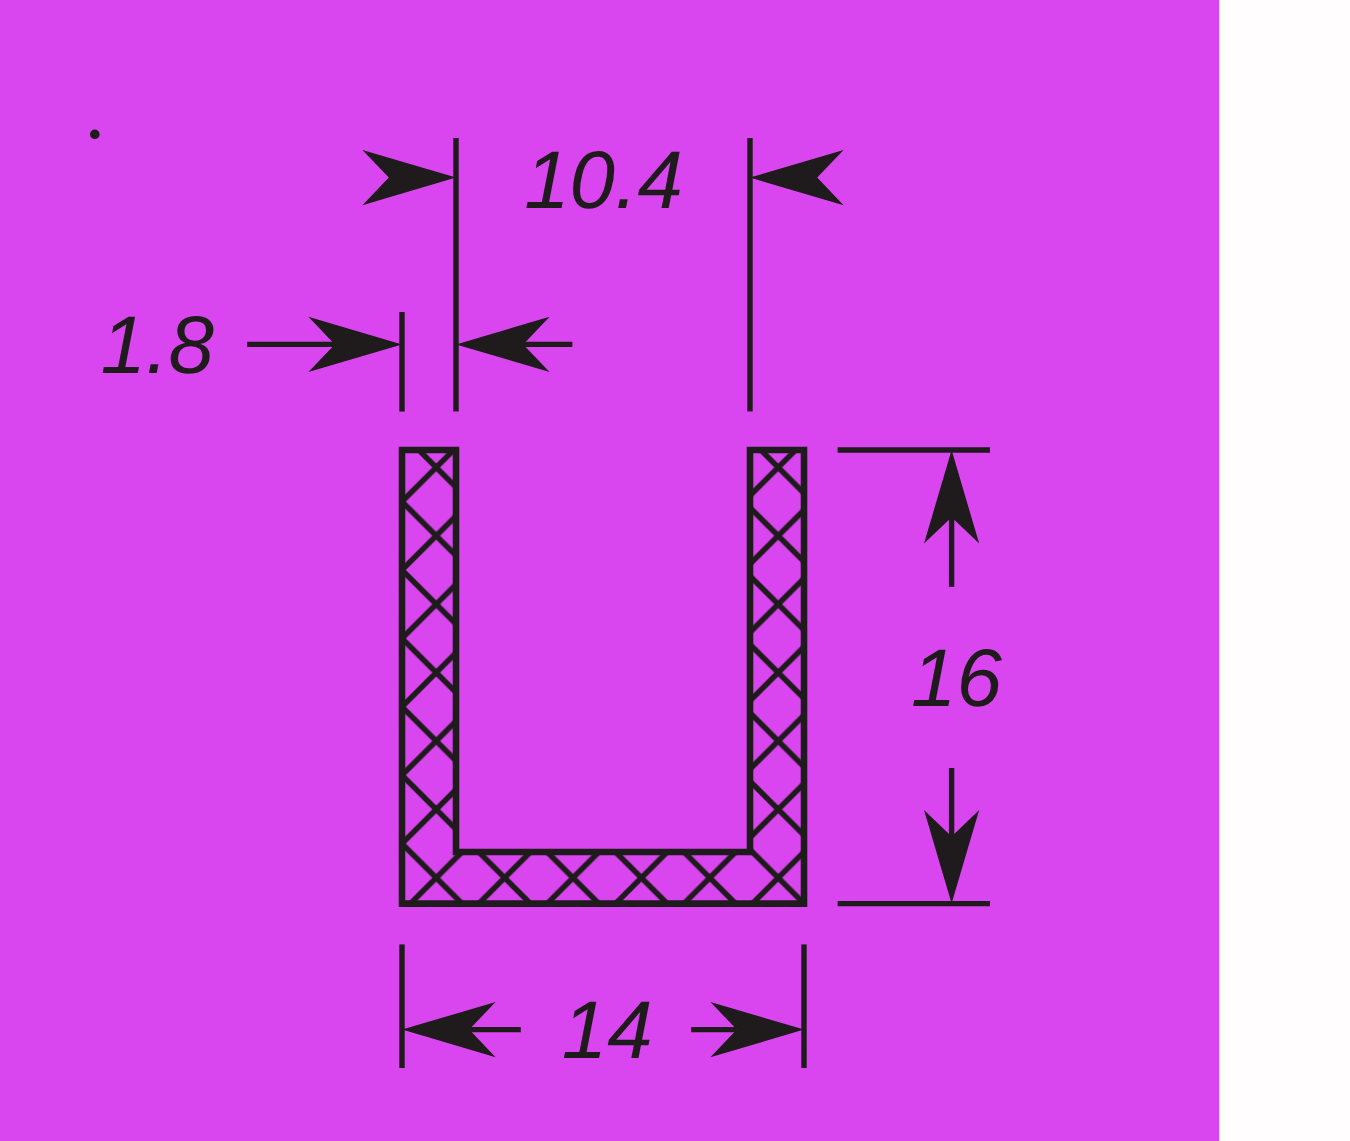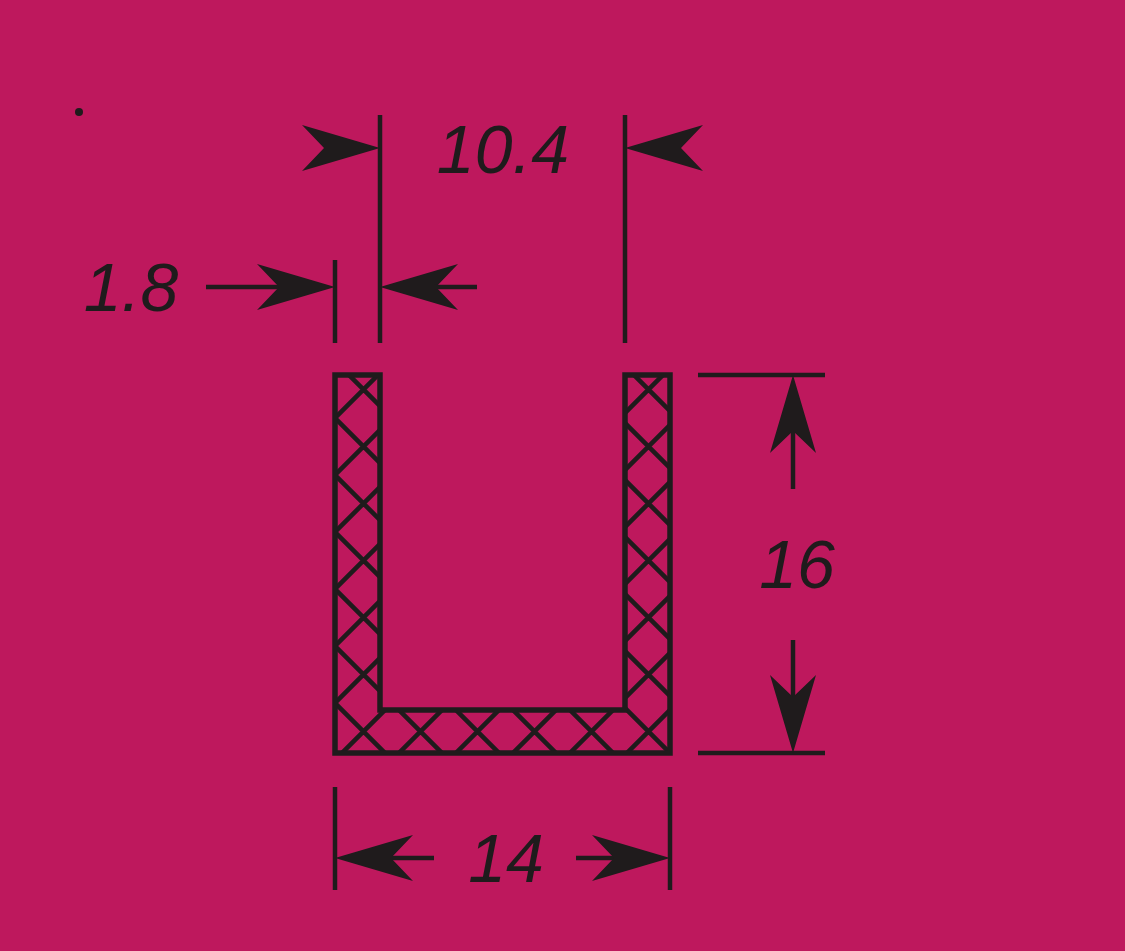--- a/index.html
+++ b/index.html
@@ -3,23 +3,23 @@
 <meta charset="utf-8">
 <style>
   html, body {
     margin: 0;
     padding: 0;
     background: #fffdfd;
     font-family: "Liberation Sans", sans-serif;
   }
   .canvas {
     position: relative;
-    width: 1125px;
+    width: 1016px;
     height: 951px;
-    background: #be185d;
+    background: #d946ef;
     overflow: hidden;
     text-decoration: underline;
   }
   svg.drawing {
     position: absolute;
     left: 0;
     top: 0;
   }
   .ink-fill {
     fill: #1f1b1c;

